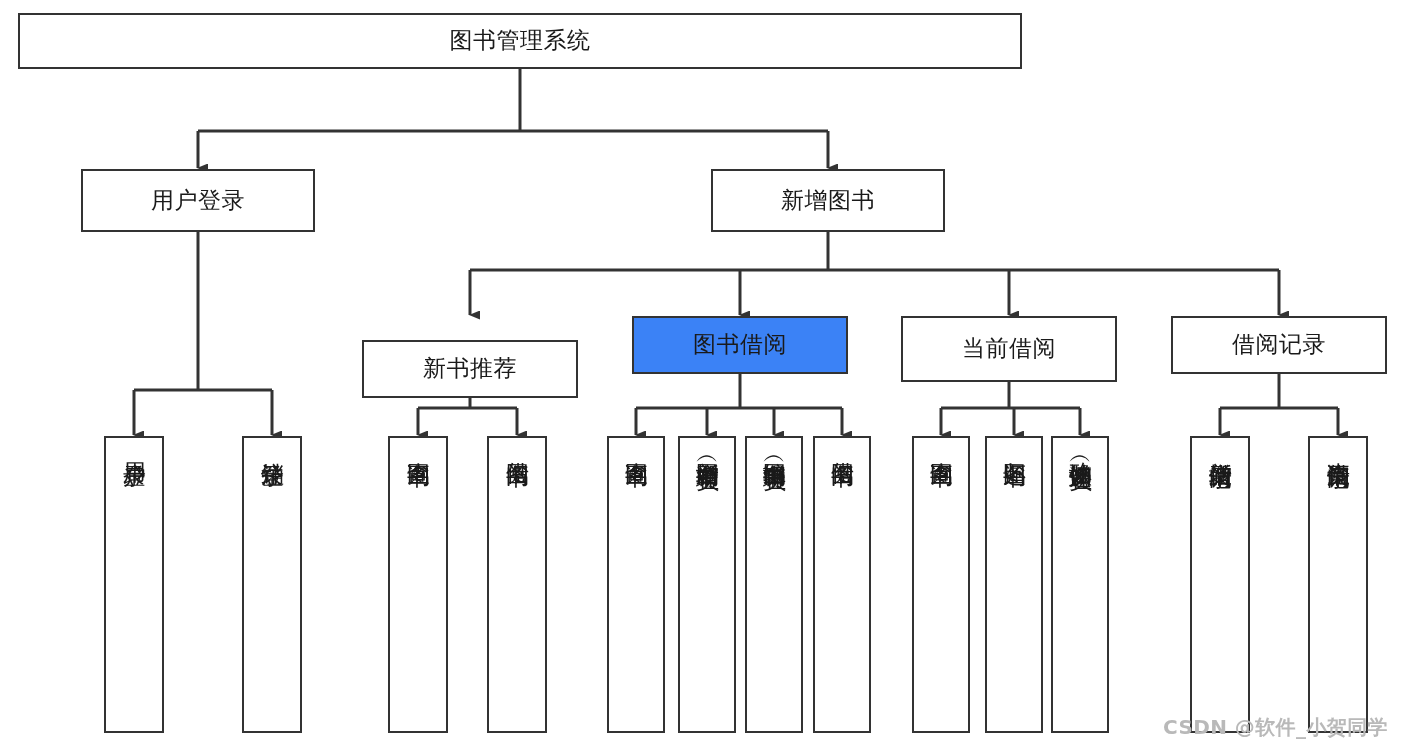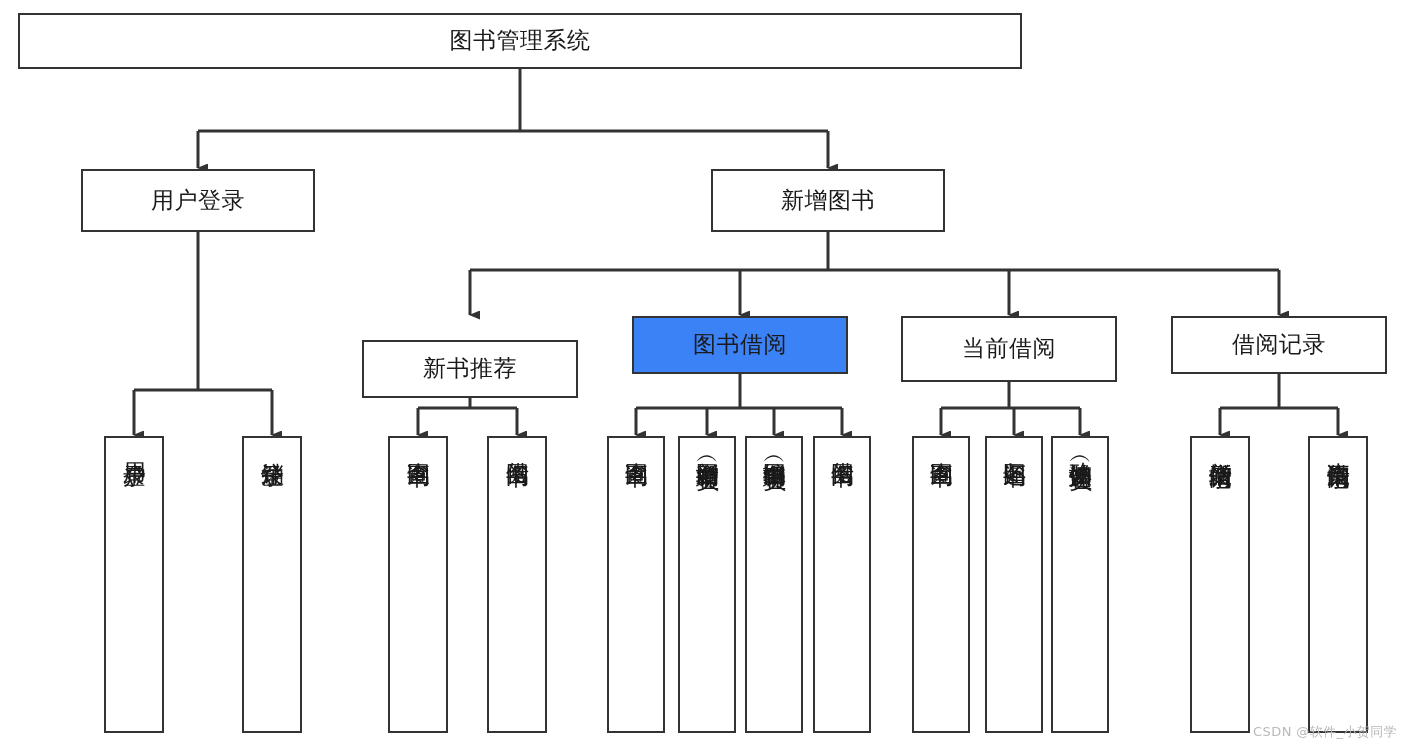--- a/index.html
+++ b/index.html
@@ -55,26 +55,27 @@
   .node.vertical .node-label {
     writing-mode: vertical-rl;
     text-orientation: upright;
     font-size: 23px;
     line-height: 1.04;
     letter-spacing: 1px;
     white-space: nowrap;
   }
   .watermark {
     position: absolute;
-    right: 8px;
+    right: 17px;
     bottom: 6px;
-    font-size: 13px;
+    font-size: 20px;
     color: #b9b9b9;
     letter-spacing: 0.4px;
     white-space: nowrap;
+    font-weight: bold;
   }
 </style>
 </head>
 <body>
 
 <div id="diagram-root">
 
   <svg class="connectors" viewBox="0 0 1405 747" xmlns="http://www.w3.org/2000/svg">
     <defs>
       <marker id="arrowhead" markerWidth="9" markerHeight="11" refX="4.5" refY="10" orient="auto" markerUnits="userSpaceOnUse">

